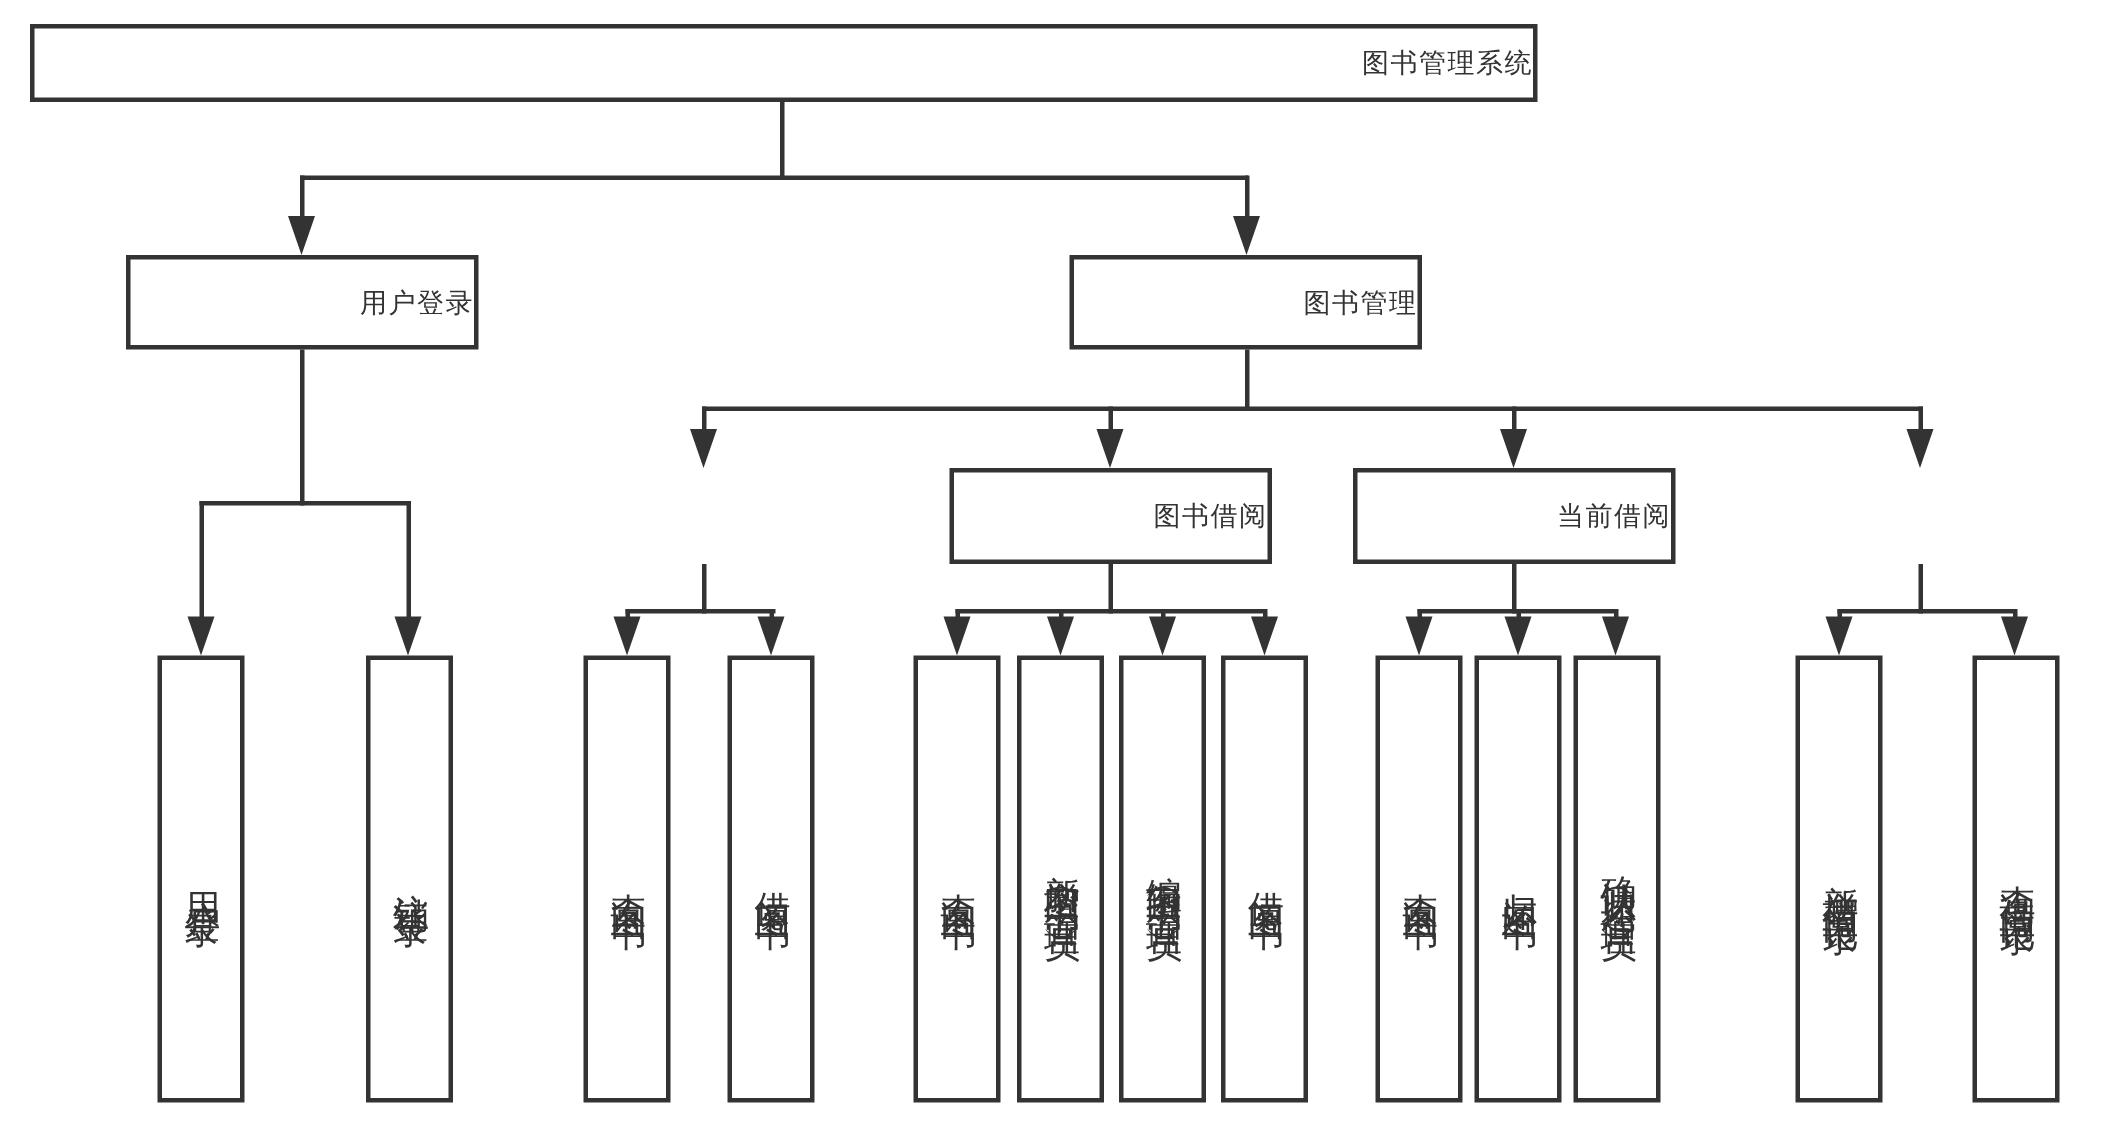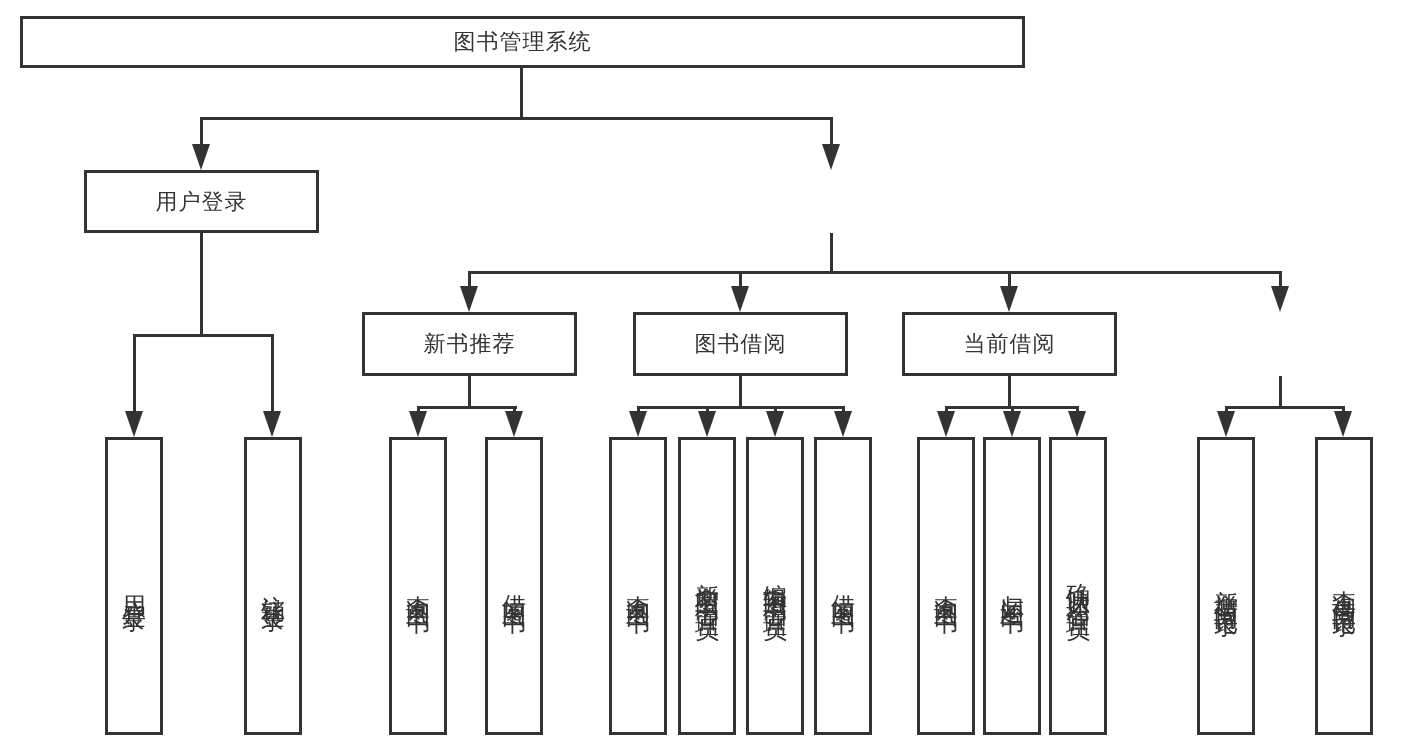--- a/index.html
+++ b/index.html
@@ -11,21 +11,21 @@
     overflow:hidden;
   }
   .node{
     position:absolute;
     box-sizing:border-box;
     border:3px solid #333333;
     background:#ffffff;
     display:flex;align-items:center;justify-content:center;
     color:#333333;
   }
-  .hnode{font-size:22px;letter-spacing:1px;}
+  .hnode{font-size:18px;letter-spacing:1px;justify-content:flex-end;}
   .vnode span{
     writing-mode:vertical-rl;
     text-orientation:mixed;
     font-size:24px;
     letter-spacing:5px;
     color:#333333;
   }
   .hl,.vl{position:absolute;background:#333333;}
   .hl{height:3px;}
   .vl{width:3px;}
@@ -49,24 +49,24 @@
 
 <div id="canvas">
 
   <div class="node hnode" style="left:20px;top:16px;width:1005px;height:52px;">
     <span>图书管理系统</span>
   </div>
 
   <div class="node hnode" style="left:84px;top:170px;width:235px;height:63px;">
     <span>用户登录</span>
   </div>
+  <div class="node hnode" style="left:713px;top:170px;width:235px;height:63px;">
+    <span>图书管理</span>
+  </div>
 
-  <div class="node hnode" style="left:362px;top:312px;width:215px;height:64px;">
-    <span>新书推荐</span>
-  </div>
   <div class="node hnode" style="left:633px;top:312px;width:215px;height:64px;">
     <span>图书借阅</span>
   </div>
   <div class="node hnode" style="left:902px;top:312px;width:215px;height:64px;">
     <span>当前借阅</span>
   </div>
 
   <div class="node vnode" style="left:105px;top:437px;width:58px;height:298px;">
     <span>用户登录</span>
   </div>

